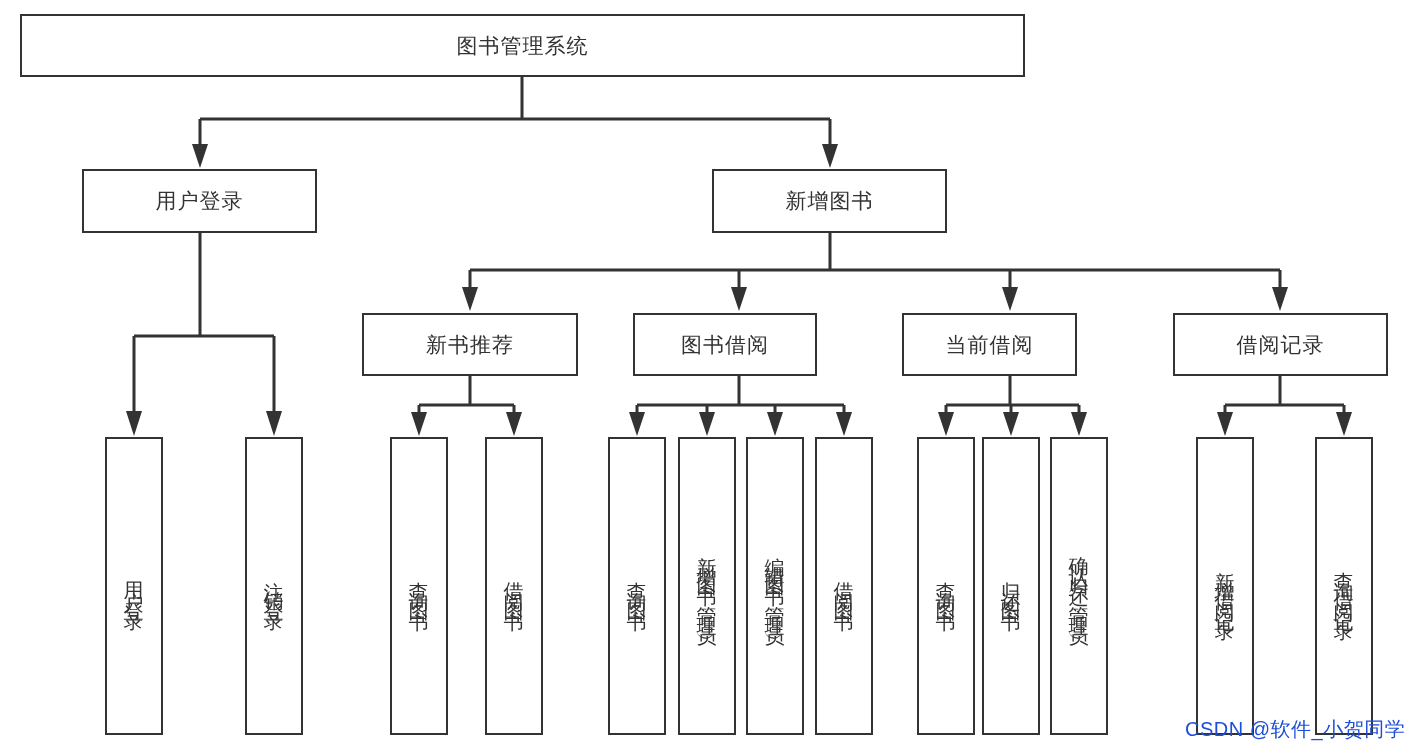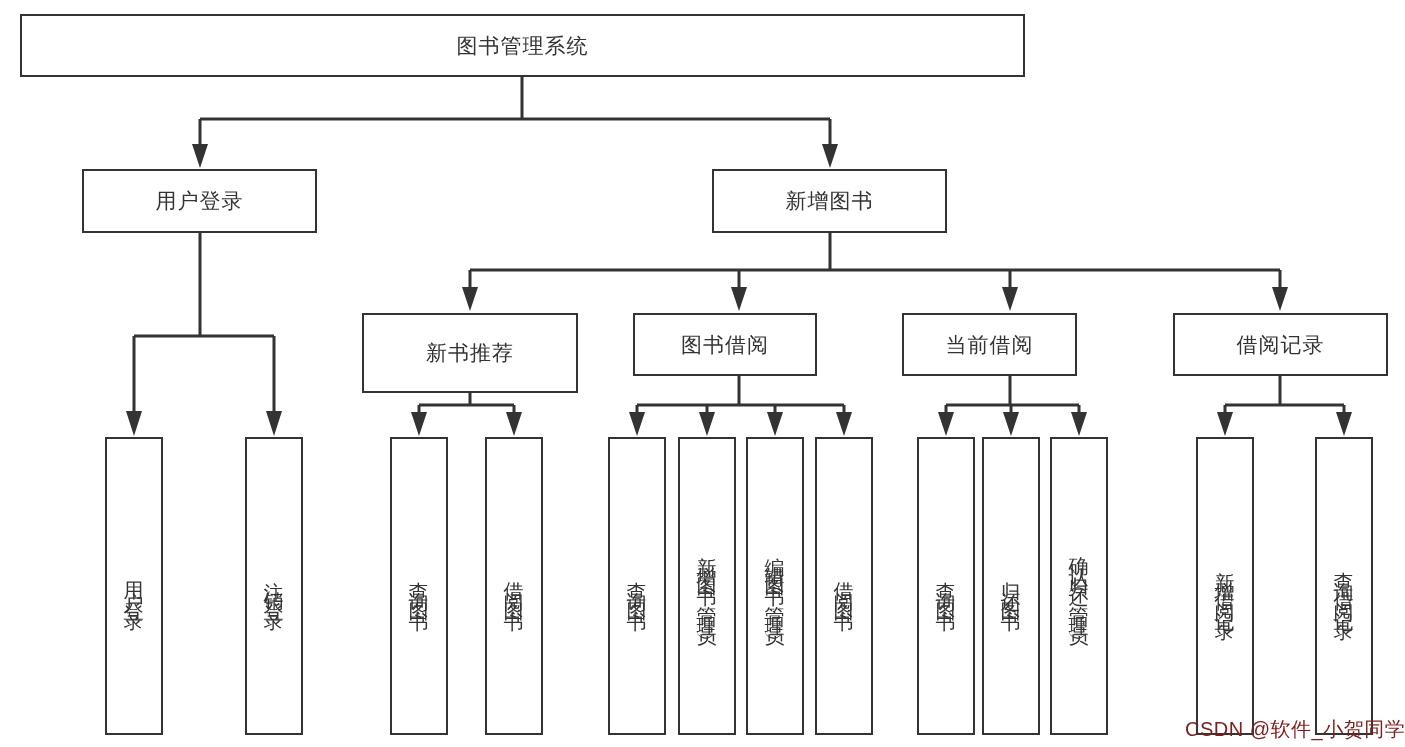--- a/index.html
+++ b/index.html
@@ -34,21 +34,21 @@
     text-orientation:mixed;
     font-size:20px;
     letter-spacing:10px;
     line-height:1;
     white-space:nowrap;
   }
   .watermark{
     position:absolute;
     left:1185px;top:716px;
     font-size:20px;
-    color:#7f1d1d;
+    color:#1d4ed8;
     white-space:nowrap;
     z-index:5;
     letter-spacing:0.5px;
   }
 </style>
 </head>
 <body>
 
 <div class="canvas">
 
@@ -90,21 +90,21 @@
       <polygon points="1217,412 1233,412 1225,436"></polygon>
       <polygon points="1336,412 1352,412 1344,436"></polygon>
     </g>
   </svg>
 
   <div class="box hbox" style="left:20px;top:14px;width:1005px;height:63px">图书管理系统</div>
 
   <div class="box hbox" style="left:82px;top:169px;width:235px;height:64px">用户登录</div>
   <div class="box hbox" style="left:712px;top:169px;width:235px;height:64px">新增图书</div>
 
-  <div class="box hbox" style="left:362px;top:313px;width:216px;height:80px">新书推荐</div>
+  <div class="box hbox" style="left:362px;top:313px;width:216px;height:63px">新书推荐</div>
   <div class="box hbox" style="left:633px;top:313px;width:184px;height:63px">图书借阅</div>
   <div class="box hbox" style="left:902px;top:313px;width:175px;height:63px">当前借阅</div>
   <div class="box hbox" style="left:1173px;top:313px;width:215px;height:63px">借阅记录</div>
 
   <div class="box vbox" style="left:105px">
     <span class="vtext">用户登录</span>
   </div>
   <div class="box vbox" style="left:245px">
     <span class="vtext">注销登录</span>
   </div>

